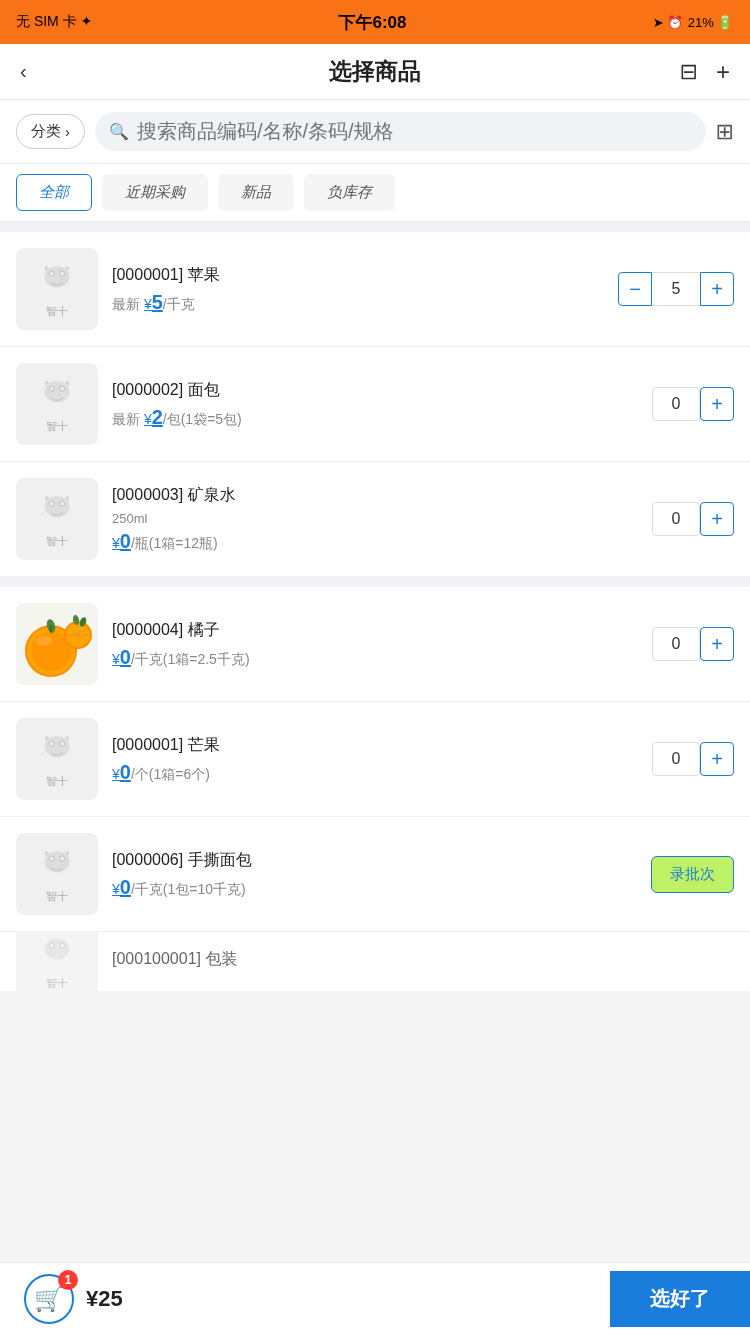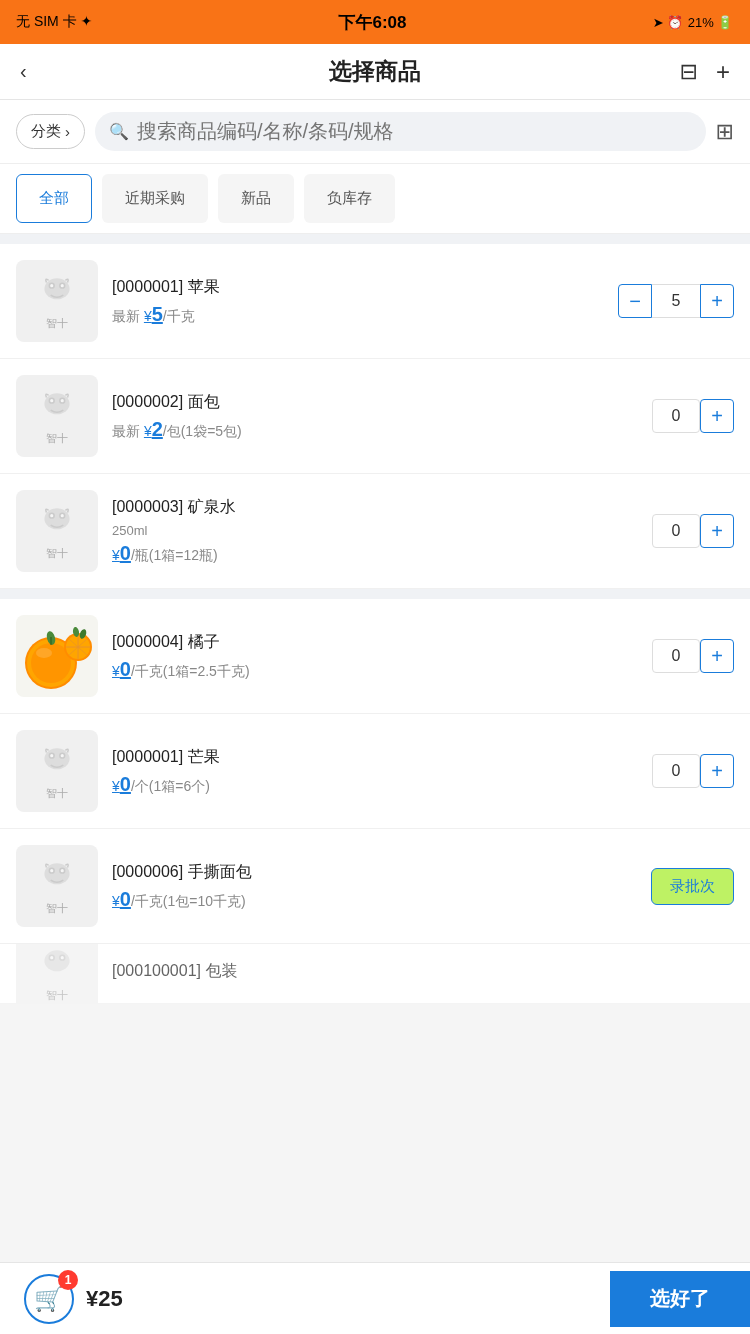--- a/index.html
+++ b/index.html
@@ -104,27 +104,28 @@
 
     
     .tab-bar {
       background: #fff;
       display: flex;
       padding: 10px 16px;
       gap: 10px;
       border-bottom: 1px solid #eee;
     }
     .tab-item {
-      padding: 14px 22px;
+      padding: 8px 22px;
       border-radius: 6px;
       font-size: 15px;
       color: #555;
       background: #f5f5f5;
       cursor: pointer;
       border: 1px solid transparent;
+      font-style: italic;
     }
     .tab-item.active {
       color: #1a7cdb;
       border: 1.5px solid #1a7cdb;
       background: #fff;
     }
 
     
     .divider {
       height: 10px;

